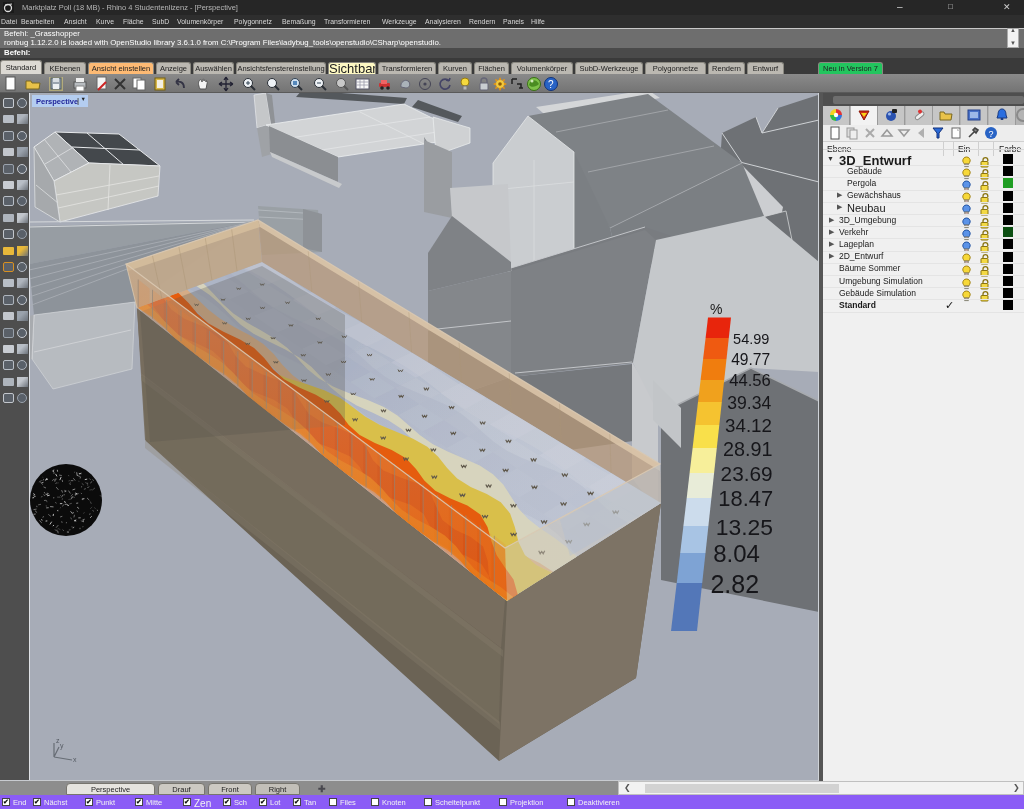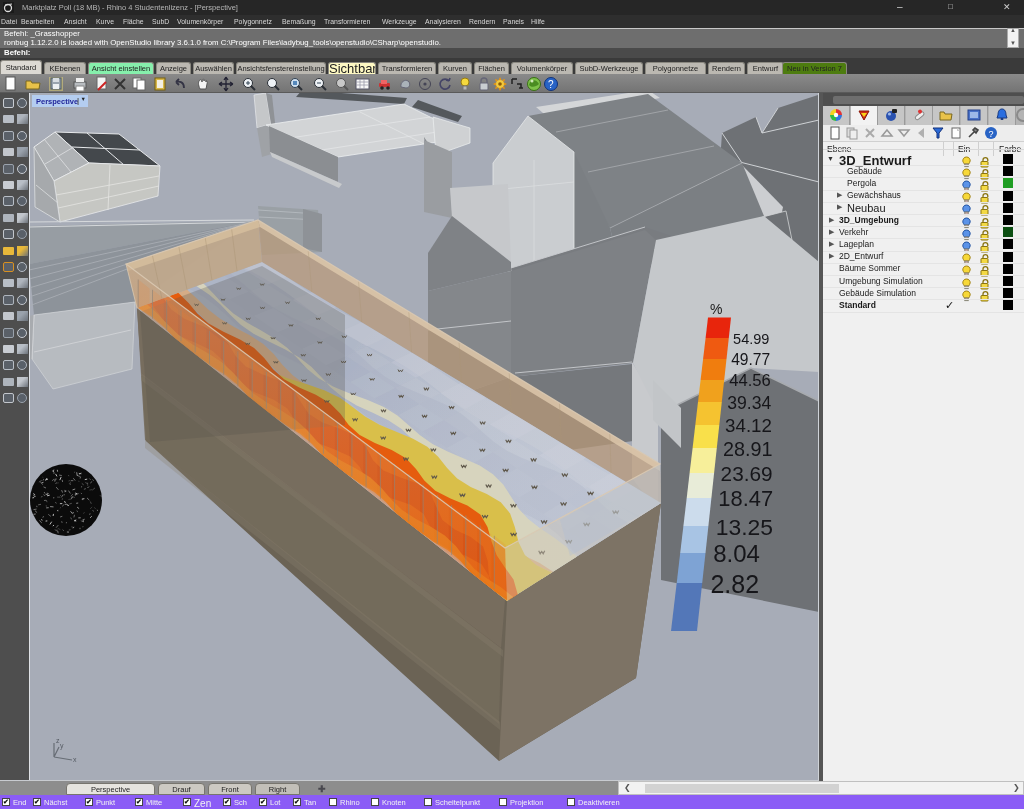--- a/index.html
+++ b/index.html
@@ -41,34 +41,34 @@
 <div class="abs" style="left:1007px;top:28px;width:12px;height:20px;background:#f2f2f2;border:1px solid #aaa">
     <span style="position:absolute;left:2px;top:-2px;font-size:6px;color:#555">▲</span>
     <span style="position:absolute;left:2px;top:11px;font-size:6px;color:#555">▼</span>
   </div>
 <div class="abs" style="left:0;top:48px;width:1024px;height:10px;background:#4a4a4a">
     <span style="position:absolute;left:4px;top:0px;font-size:7.8px;color:#fff;font-weight:bold">Befehl:</span>
   </div>
 <div class="abs" style="left:0;top:58px;width:1024px;height:16px;background:#3a3a3a">
     <div style="position:absolute;left:0px;top:2px;width:42px;height:14px;background:#dcd9d3;border:1px solid #8a8880;border-bottom:none;border-radius:3px 3px 0 0;font-size:7.5px;color:#222;text-align:center;line-height:13px;overflow:hidden;white-space:nowrap">Standard</div>
     <div style="position:absolute;left:44px;top:4px;width:42px;height:12px;background:#bbb8b1;border:1px solid #8a8880;border-bottom:none;border-radius:3px 3px 0 0;font-size:7.5px;color:#222;text-align:center;line-height:11px;overflow:hidden;white-space:nowrap">KEbenen</div>
-    <div style="position:absolute;left:88px;top:4px;width:66px;height:12px;background:#86efac;border:1px solid #8a8880;border-bottom:none;border-radius:3px 3px 0 0;font-size:7.5px;color:#222;text-align:center;line-height:11px;overflow:hidden;white-space:nowrap">Ansicht einstellen</div>
+    <div style="position:absolute;left:88px;top:4px;width:66px;height:12px;background:#fdba74;border:1px solid #8a8880;border-bottom:none;border-radius:3px 3px 0 0;font-size:7.5px;color:#222;text-align:center;line-height:11px;overflow:hidden;white-space:nowrap">Ansicht einstellen</div>
     <div style="position:absolute;left:156px;top:4px;width:35px;height:12px;background:#bbb8b1;border:1px solid #8a8880;border-bottom:none;border-radius:3px 3px 0 0;font-size:7.5px;color:#222;text-align:center;line-height:11px;overflow:hidden;white-space:nowrap">Anzeige</div>
     <div style="position:absolute;left:193px;top:4px;width:41px;height:12px;background:#bbb8b1;border:1px solid #8a8880;border-bottom:none;border-radius:3px 3px 0 0;font-size:7.5px;color:#222;text-align:center;line-height:11px;overflow:hidden;white-space:nowrap">Auswählen</div>
     <div style="position:absolute;left:236px;top:4px;width:90px;height:12px;background:#bbb8b1;border:1px solid #8a8880;border-bottom:none;border-radius:3px 3px 0 0;font-size:7.5px;color:#222;text-align:center;line-height:11px;overflow:hidden;white-space:nowrap">Ansichtsfenstereinstellung</div>
     <div style="position:absolute;left:328px;top:4px;width:48px;height:12px;background:#fef9c3;border:1px solid #8a8880;border-bottom:none;border-radius:3px 3px 0 0;font-size:13px;color:#222;text-align:center;line-height:11px;overflow:hidden;white-space:nowrap">Sichtbarkeit</div>
     <div style="position:absolute;left:378px;top:4px;width:58px;height:12px;background:#bbb8b1;border:1px solid #8a8880;border-bottom:none;border-radius:3px 3px 0 0;font-size:7.5px;color:#222;text-align:center;line-height:11px;overflow:hidden;white-space:nowrap">Transformieren</div>
     <div style="position:absolute;left:438px;top:4px;width:34px;height:12px;background:#bbb8b1;border:1px solid #8a8880;border-bottom:none;border-radius:3px 3px 0 0;font-size:7.5px;color:#222;text-align:center;line-height:11px;overflow:hidden;white-space:nowrap">Kurven</div>
     <div style="position:absolute;left:474px;top:4px;width:35px;height:16px;background:#bbb8b1;border:1px solid #8a8880;border-bottom:none;border-radius:3px 3px 0 0;font-size:7.5px;color:#222;text-align:center;line-height:11px;overflow:hidden;white-space:nowrap">Flächen</div>
     <div style="position:absolute;left:511px;top:4px;width:62px;height:12px;background:#bbb8b1;border:1px solid #8a8880;border-bottom:none;border-radius:3px 3px 0 0;font-size:7.5px;color:#222;text-align:center;line-height:11px;overflow:hidden;white-space:nowrap">Volumenkörper</div>
     <div style="position:absolute;left:575px;top:4px;width:68px;height:12px;background:#bbb8b1;border:1px solid #8a8880;border-bottom:none;border-radius:3px 3px 0 0;font-size:7.5px;color:#222;text-align:center;line-height:11px;overflow:hidden;white-space:nowrap">SubD-Werkzeuge</div>
     <div style="position:absolute;left:645px;top:4px;width:61px;height:12px;background:#bbb8b1;border:1px solid #8a8880;border-bottom:none;border-radius:3px 3px 0 0;font-size:7.5px;color:#222;text-align:center;line-height:11px;overflow:hidden;white-space:nowrap">Polygonnetze</div>
     <div style="position:absolute;left:708px;top:4px;width:37px;height:12px;background:#bbb8b1;border:1px solid #8a8880;border-bottom:none;border-radius:3px 3px 0 0;font-size:7.5px;color:#222;text-align:center;line-height:11px;overflow:hidden;white-space:nowrap">Rendern</div>
     <div style="position:absolute;left:747px;top:4px;width:37px;height:12px;background:#bbb8b1;border:1px solid #8a8880;border-bottom:none;border-radius:3px 3px 0 0;font-size:7.5px;color:#222;text-align:center;line-height:11px;overflow:hidden;white-space:nowrap">Entwurf</div>
-    <div style="position:absolute;left:782px;top:4px;width:65px;height:12px;background:#4d7c0f;border:1px solid #8a8880;border-bottom:none;border-radius:3px 3px 0 0;font-size:7.5px;color:#222;text-align:center;line-height:11px;overflow:hidden;white-space:nowrap">Neu in Version 7</div>
+    <div style="position:absolute;left:818px;top:4px;width:65px;height:12px;background:#22c55e;border:1px solid #8a8880;border-bottom:none;border-radius:3px 3px 0 0;font-size:7.5px;color:#222;text-align:center;line-height:11px;overflow:hidden;white-space:nowrap">Neu in Version 7</div>
   </div>
 <div class="abs" style="left:0;top:74px;width:1024px;height:19px;background:linear-gradient(#8a8a8a,#747474);border-bottom:1px solid #5a5a5a">
     <div style="position:absolute;left:3px;top:2px;width:16px;height:16px"><svg width="16" height="16">
         <rect x="3" y="1" width="9" height="13" fill="#fdfdfd" stroke="#555"></rect>
       </svg></div>
     <div style="position:absolute;left:25px;top:2px;width:16px;height:16px"><svg width="16" height="16">
         <path d="M1,5 L6,5 L7,7 L15,7 L14,13 L1,13 Z" fill="#e8c24a" stroke="#7a6820"></path>
       </svg></div>
     <div style="position:absolute;left:48px;top:2px;width:16px;height:16px"><svg width="16" height="16">
         <rect x="1" y="1" width="14" height="14" fill="#e8d87a" opacity="0.5"></rect>
@@ -805,21 +805,21 @@
         <path d="M5.5,1 C3,1 1.8,3 1.8,4.8 C1.8,6.2 3,7 3.3,8 L7.7,8 C8,7 9.2,6.2 9.2,4.8 C9.2,3 8,1 5.5,1 Z" fill="#5b93e8" stroke="#1d4fa0"></path>
         <rect x="3.8" y="8" width="3.4" height="2.6" fill="#caa" stroke="#887"></rect>
       </svg></div>
     <div style="position:absolute;left:156px;top:109.3px;width:12px;height:12px"><svg width="12" height="12">
         <rect x="2" y="5.5" width="7" height="5.5" rx="0.5" fill="#f3d944" stroke="#8a7410"></rect>
         <path d="M4,5.5 V4 a2.4,2.4 0 0,1 4.8,0 V5" fill="none" stroke="#8a7410" stroke-width="1.3"></path>
       </svg></div>
     <div style="position:absolute;left:180px;top:109.8px;width:10px;height:10px;background:#000000"></div>
     <div style="position:absolute;left:0;top:120.9px;width:201px;height:1px;background:#e4e4e4"></div>
     <span style="position:absolute;left:6px;top:122.5px;font-size:7px;color:#555">▶</span>
-    <div style="position:absolute;left:16px;top:121.5px;font-size:8.5px;color:#1a1a1a;font-weight:bold">3D_Umgebung</div>
+    <div style="position:absolute;left:16px;top:121.5px;font-size:8.5px;color:#1a1a1a;font-weight:normal">3D_Umgebung</div>
     <div style="position:absolute;left:138px;top:121.5px;width:11px;height:12px"><svg width="11" height="12">
         <path d="M5.5,1 C3,1 1.8,3 1.8,4.8 C1.8,6.2 3,7 3.3,8 L7.7,8 C8,7 9.2,6.2 9.2,4.8 C9.2,3 8,1 5.5,1 Z" fill="#5b93e8" stroke="#1d4fa0"></path>
         <rect x="3.8" y="8" width="3.4" height="2.6" fill="#caa" stroke="#887"></rect>
       </svg></div>
     <div style="position:absolute;left:156px;top:121.5px;width:12px;height:12px"><svg width="12" height="12">
         <rect x="2" y="5.5" width="7" height="5.5" rx="0.5" fill="#f3d944" stroke="#8a7410"></rect>
         <path d="M4,5.5 V4 a2.4,2.4 0 0,1 4.8,0 V5" fill="none" stroke="#8a7410" stroke-width="1.3"></path>
       </svg></div>
     <div style="position:absolute;left:180px;top:122.0px;width:10px;height:10px;background:#000000"></div>
     <div style="position:absolute;left:0;top:133.1px;width:201px;height:1px;background:#e4e4e4"></div>
@@ -936,21 +936,21 @@
     <div style="position:absolute;left:234px;top:3px;font-size:7.5px;color:#f2f2f2">Sch</div>
     <div style="position:absolute;left:259px;top:3px;width:8px;height:8px;background:#fff;border:1px solid #444">
       <span style="position:absolute;left:0px;top:-1.5px;color:#111;font-size:7px;font-weight:bold">✔</span>
     </div>
     <div style="position:absolute;left:270px;top:3px;font-size:7.5px;color:#f2f2f2">Lot</div>
     <div style="position:absolute;left:293px;top:3px;width:8px;height:8px;background:#fff;border:1px solid #444">
       <span style="position:absolute;left:0px;top:-1.5px;color:#111;font-size:7px;font-weight:bold">✔</span>
     </div>
     <div style="position:absolute;left:304px;top:3px;font-size:7.5px;color:#f2f2f2">Tan</div>
     <div style="position:absolute;left:329px;top:3px;width:8px;height:8px;background:#fff;border:1px solid #444"></div>
-    <div style="position:absolute;left:340px;top:3px;font-size:7.5px;color:#f2f2f2">Rhino</div>
+    <div style="position:absolute;left:340px;top:3px;font-size:7.5px;color:#f2f2f2">Files</div>
     <div style="position:absolute;left:371px;top:3px;width:8px;height:8px;background:#fff;border:1px solid #444"></div>
     <div style="position:absolute;left:382px;top:3px;font-size:7.5px;color:#f2f2f2">Knoten</div>
     <div style="position:absolute;left:424px;top:3px;width:8px;height:8px;background:#fff;border:1px solid #444"></div>
     <div style="position:absolute;left:435px;top:3px;font-size:7.5px;color:#f2f2f2">Scheitelpunkt</div>
     <div style="position:absolute;left:499px;top:3px;width:8px;height:8px;background:#fff;border:1px solid #444"></div>
     <div style="position:absolute;left:510px;top:3px;font-size:7.5px;color:#f2f2f2">Projektion</div>
     <div style="position:absolute;left:567px;top:3px;width:8px;height:8px;background:#fff;border:1px solid #444"></div>
     <div style="position:absolute;left:578px;top:3px;font-size:7.5px;color:#f2f2f2">Deaktivieren</div>
   </div>
 

